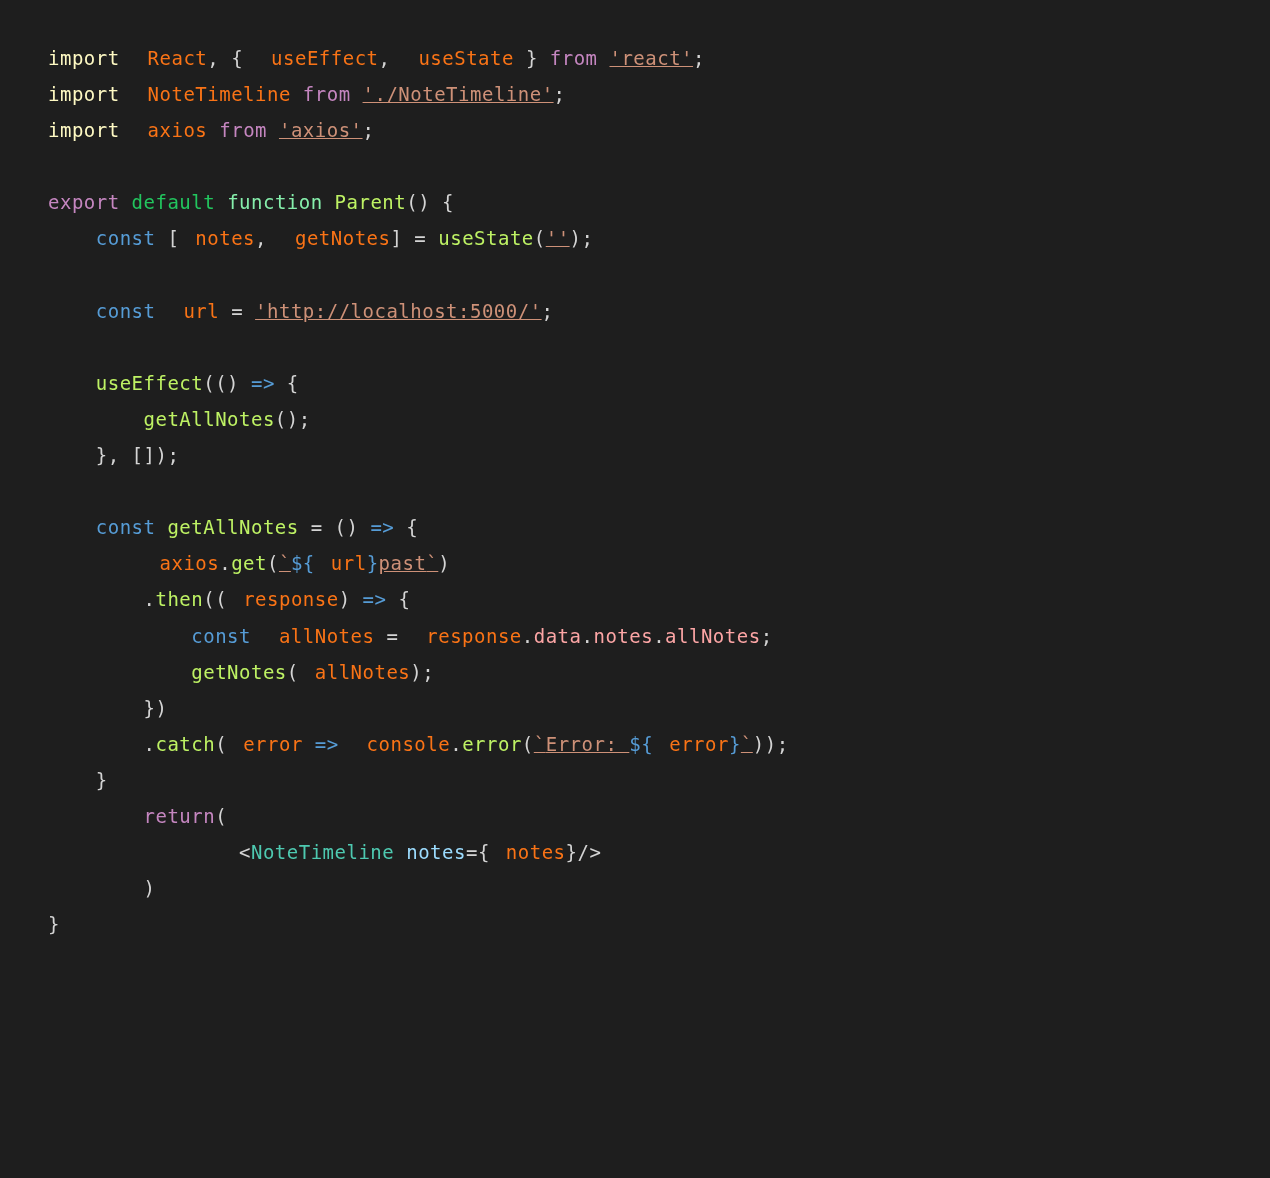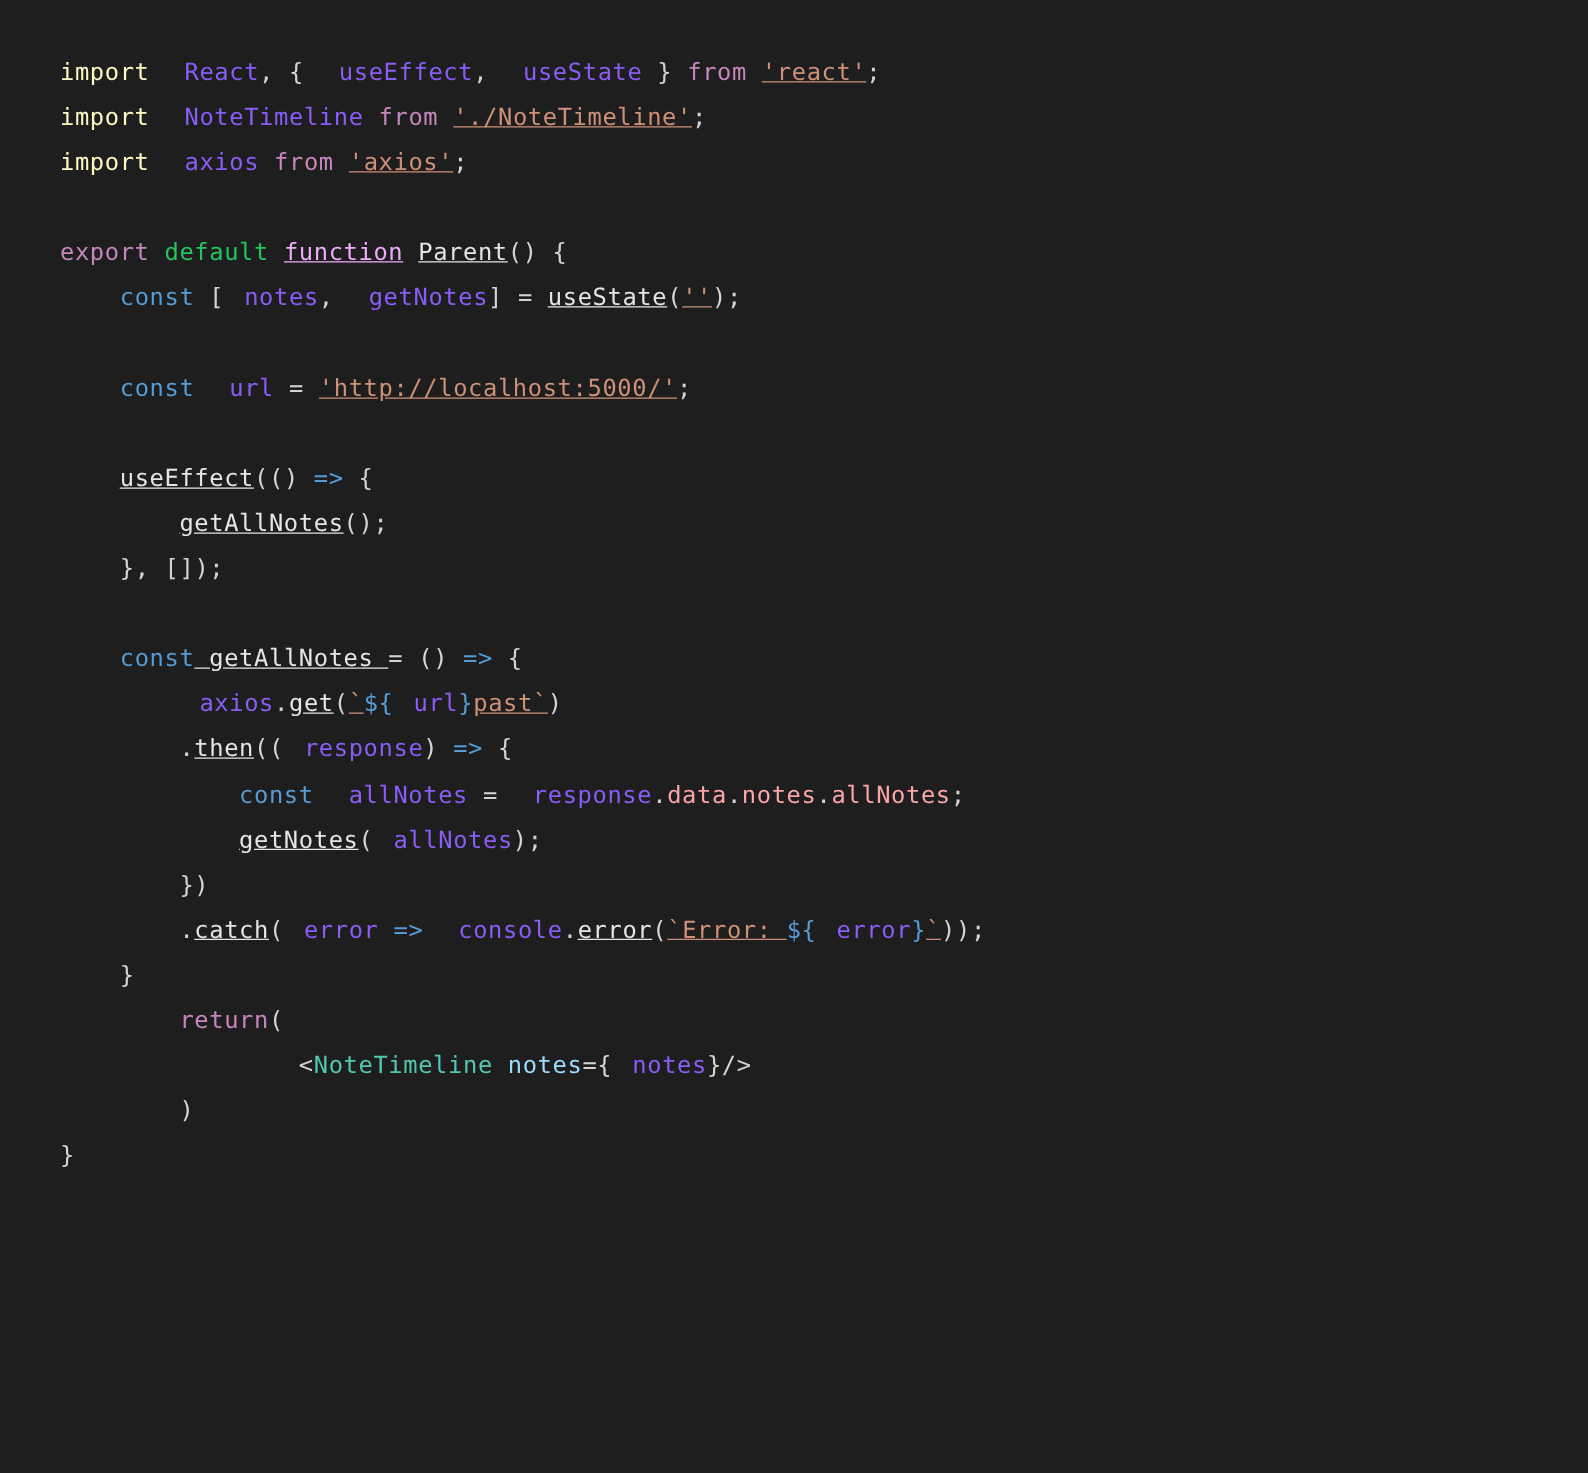--- a/index.html
+++ b/index.html
@@ -15,26 +15,26 @@
       padding: 40px 48px;
       color: #d4d4d4;
       letter-spacing: 0.5px;
     }
     .code-line {
       white-space: pre;
     }
     .keyword-import { color: #fef9c3; }
     .keyword-export { color: #c586c0; }
     .keyword-default { color: #22c55e; }
-    .keyword-function { color: #f0abfc; text-decoration: underline; }
+    .keyword-function { color: #86efac; }
     .keyword-const { color: #569cd6; margin-top: 30px; }
     .keyword-return { color: #c586c0; }
     .keyword-from { color: #c586c0; text-align: right; }
-    .identifier { color: #8b5cf6; padding-left: 16px; }
-    .function-name { color: #e5e5e5; text-decoration: underline; }
+    .identifier { color: #f97316; padding-left: 16px; }
+    .function-name { color: #bef264; }
     .string { color: #ce9178; text-decoration: underline; }
     .punctuation { color: #d4d4d4; }
     .brace { color: #d4d4d4; }
     .arrow { color: #569cd6; }
     .property { color: #fca5a5; }
     .template-expr { color: #569cd6; }
     .jsx-tag { color: #4ec9b0; }
     .jsx-attr { color: #9cdcfe; }
     .paren { color: #d4d4d4; }
   </style>

